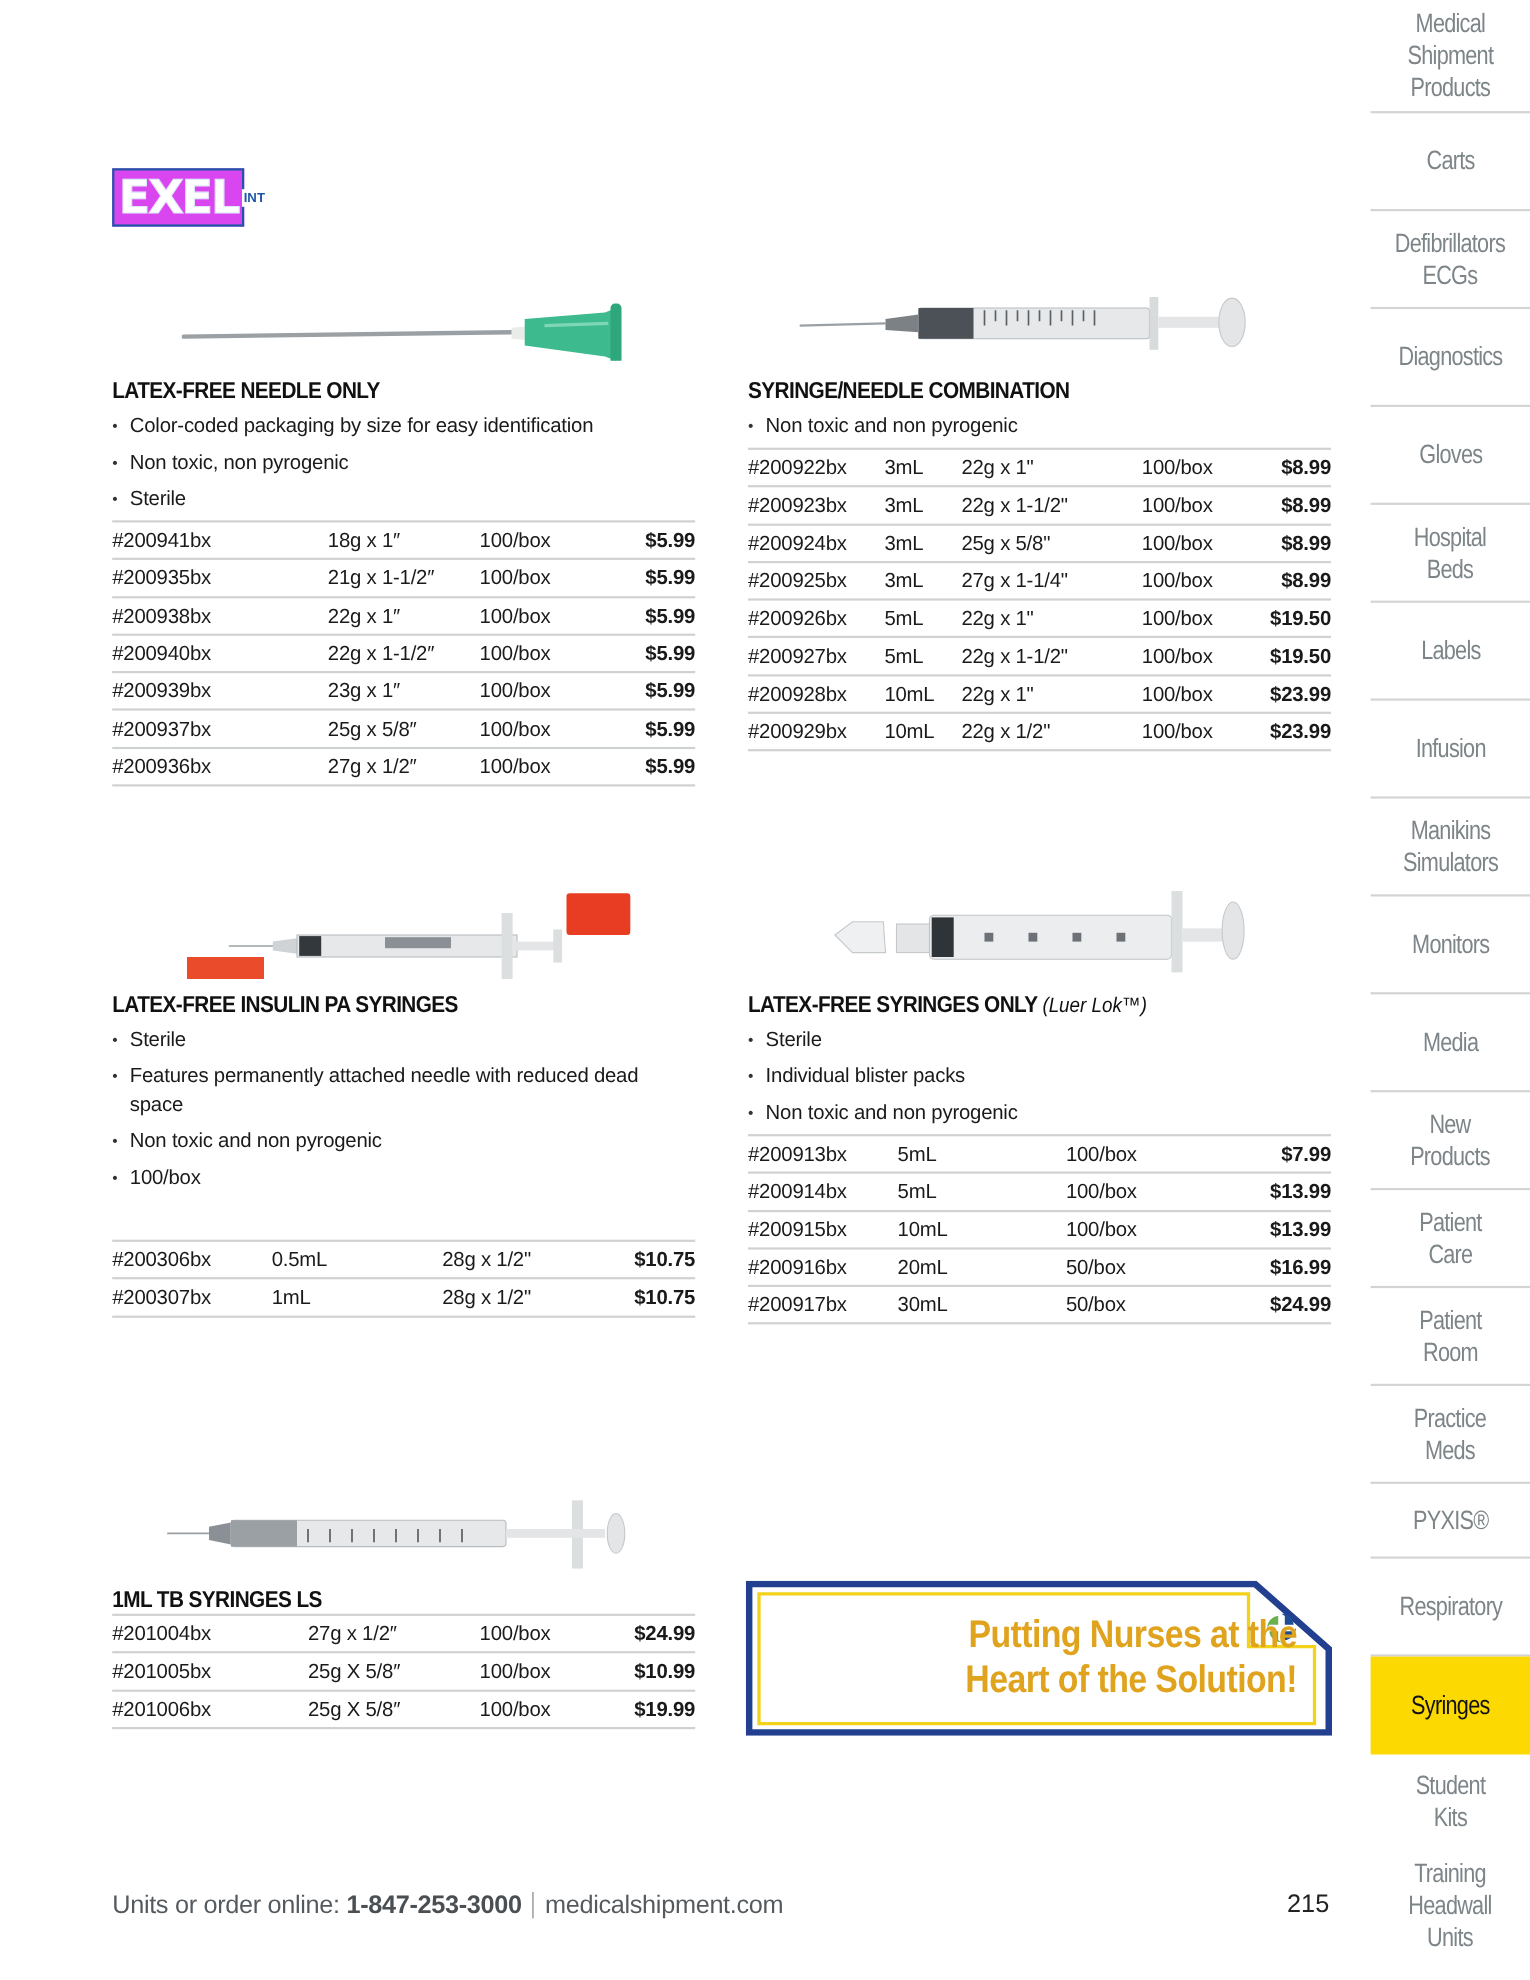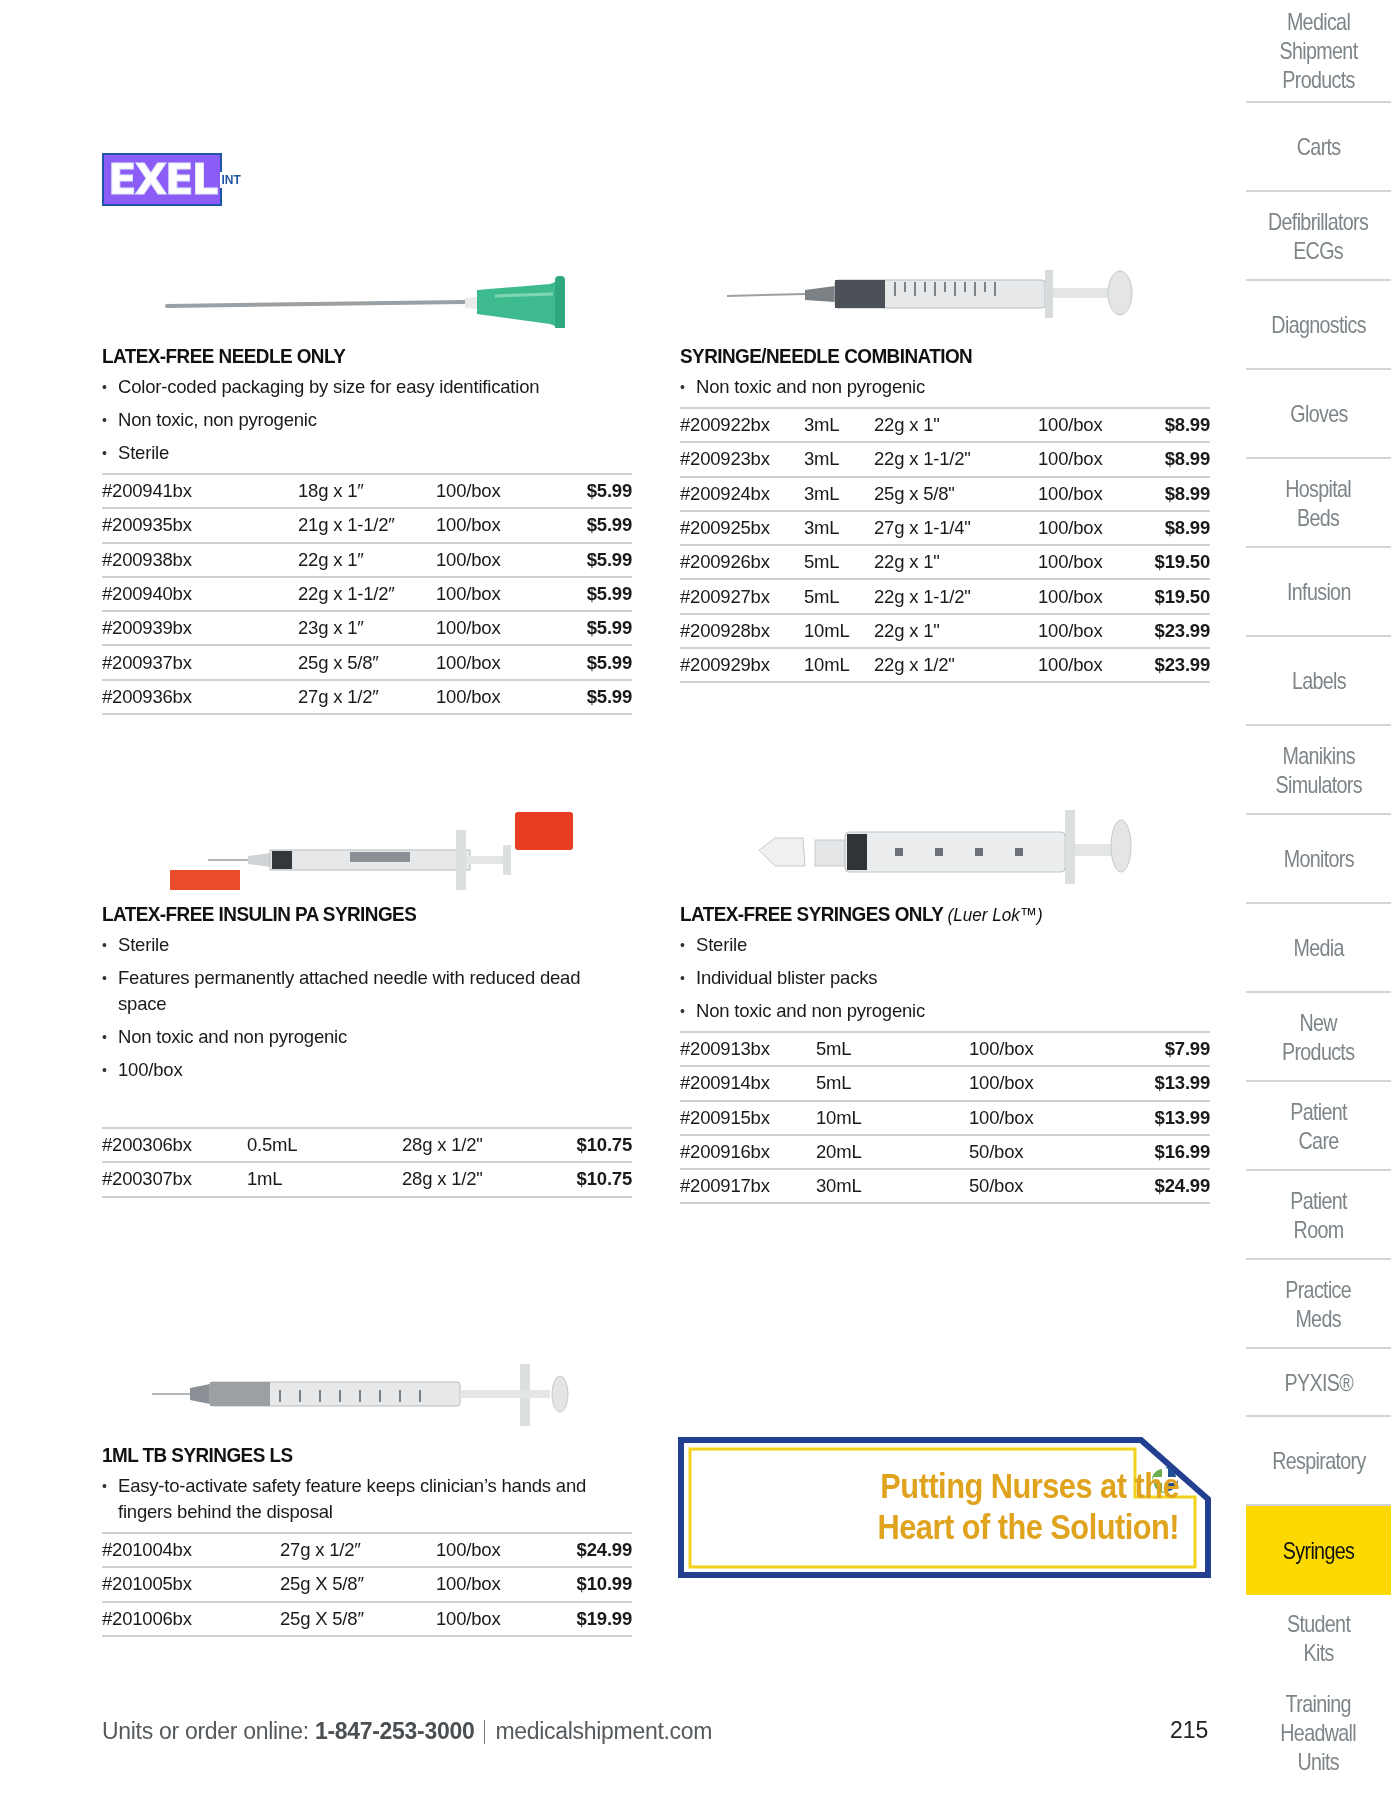--- a/index.html
+++ b/index.html
@@ -1,20 +1,20 @@
 <!DOCTYPE html>
 <html><head>
 <meta charset="utf-8">
 <style>
   * { box-sizing: border-box; margin: 0; padding: 0; }
   html, body { width: 1391px; height: 1800px; background: #ffffff; overflow: hidden; }
   body { position: relative; font-family: "Liberation Sans", sans-serif; color: #1a1a1a; }
 
   
-  .logo { position: absolute; left: 102px; top: 153px; width: 120px; height: 53px; background: #8b5cf6; border: 2px solid #1f56a8; display: flex; align-items: center; padding-left: 4px; }
+  .logo { position: absolute; left: 102px; top: 153px; width: 120px; height: 53px; background: #d946ef; border: 2px solid #1f56a8; display: flex; align-items: center; padding-left: 4px; }
   .logo-main { font-family: "DejaVu Sans", sans-serif; font-weight: bold; font-size: 42px; color: #ffffff; letter-spacing: -2px; line-height: 1; transform: scaleY(1.0); -webkit-text-stroke: 1px #dfe8f7; }
   .logo-int { display: inline-block; margin-left: 3px; background: #ffffff; color: #1f56a8; font-size: 12px; font-weight: bold; padding: 2px 2px; line-height: 1; align-self: center; writing-mode: horizontal-tb; }
 
   
   .product { position: absolute; width: 530px; }
   .product-image { position: absolute; }
   .title { font-family: "Liberation Sans", sans-serif; font-weight: bold; font-size: 21px; letter-spacing: -0.6px; transform: scaleX(0.9); transform-origin: left; white-space: nowrap; color: #111; }
   .title-sub { font-weight: normal; font-style: italic; font-size: 19px; letter-spacing: 0; }
   .bullets { list-style: none; margin-top: 6px; }
   .bullets li { position: relative; padding-left: 16px; font-size: 18.5px; line-height: 26px; margin-bottom: 7px; color: #1a1a1a; letter-spacing: -0.2px; }
@@ -308,23 +308,20 @@
     <line x1="250" y1="30" x2="250" y2="42"></line>
       <line x1="270" y1="30" x2="270" y2="42"></line>
   </g>
   <rect x="370" y="4" width="10" height="62" fill="#dcdfe0"></rect>
   <rect x="310" y="30" width="90" height="8" fill="#e3e5e6"></rect>
   <ellipse cx="410" cy="34" rx="8" ry="18" fill="#e3e5e6" stroke="#c6c9cb"></ellipse>
 </svg>
 
 <div class="product" style="left:102px; top:1443px;">
   <div class="title">1ML TB SYRINGES LS</div>
-  <ul class="bullets" style="width:520px">
-    <li>Easy-to-activate safety feature keeps clinician’s hands and fingers behind the disposal</li>
-  </ul>
   <div class="rows">
     <div class="row">
         <span class="cell" style="width:178px">#201004bx</span>
         <span class="cell" style="width:156px">27g x 1/2″</span>
         <span class="cell">100/box</span>
         <span class="cell price">$24.99</span>
       </div>
     <div class="row">
         <span class="cell" style="width:178px">#201005bx</span>
         <span class="cell" style="width:156px">25g X 5/8″</span>
@@ -374,24 +371,24 @@
       <span>Diagnostics</span>
     </div>
   <div class="side-item" style="height:89px">
       <span>Gloves</span>
     </div>
   <div class="side-item" style="height:89px">
       <span>Hospital
 Beds</span>
     </div>
   <div class="side-item" style="height:89px">
+      <span>Labels</span>
+    </div>
+  <div class="side-item" style="height:89px">
       <span>Infusion</span>
-    </div>
-  <div class="side-item" style="height:89px">
-      <span>Labels</span>
     </div>
   <div class="side-item" style="height:89px">
       <span>Manikins
 Simulators</span>
     </div>
   <div class="side-item" style="height:89px">
       <span>Monitors</span>
     </div>
   <div class="side-item" style="height:89px">
       <span>Media</span>

